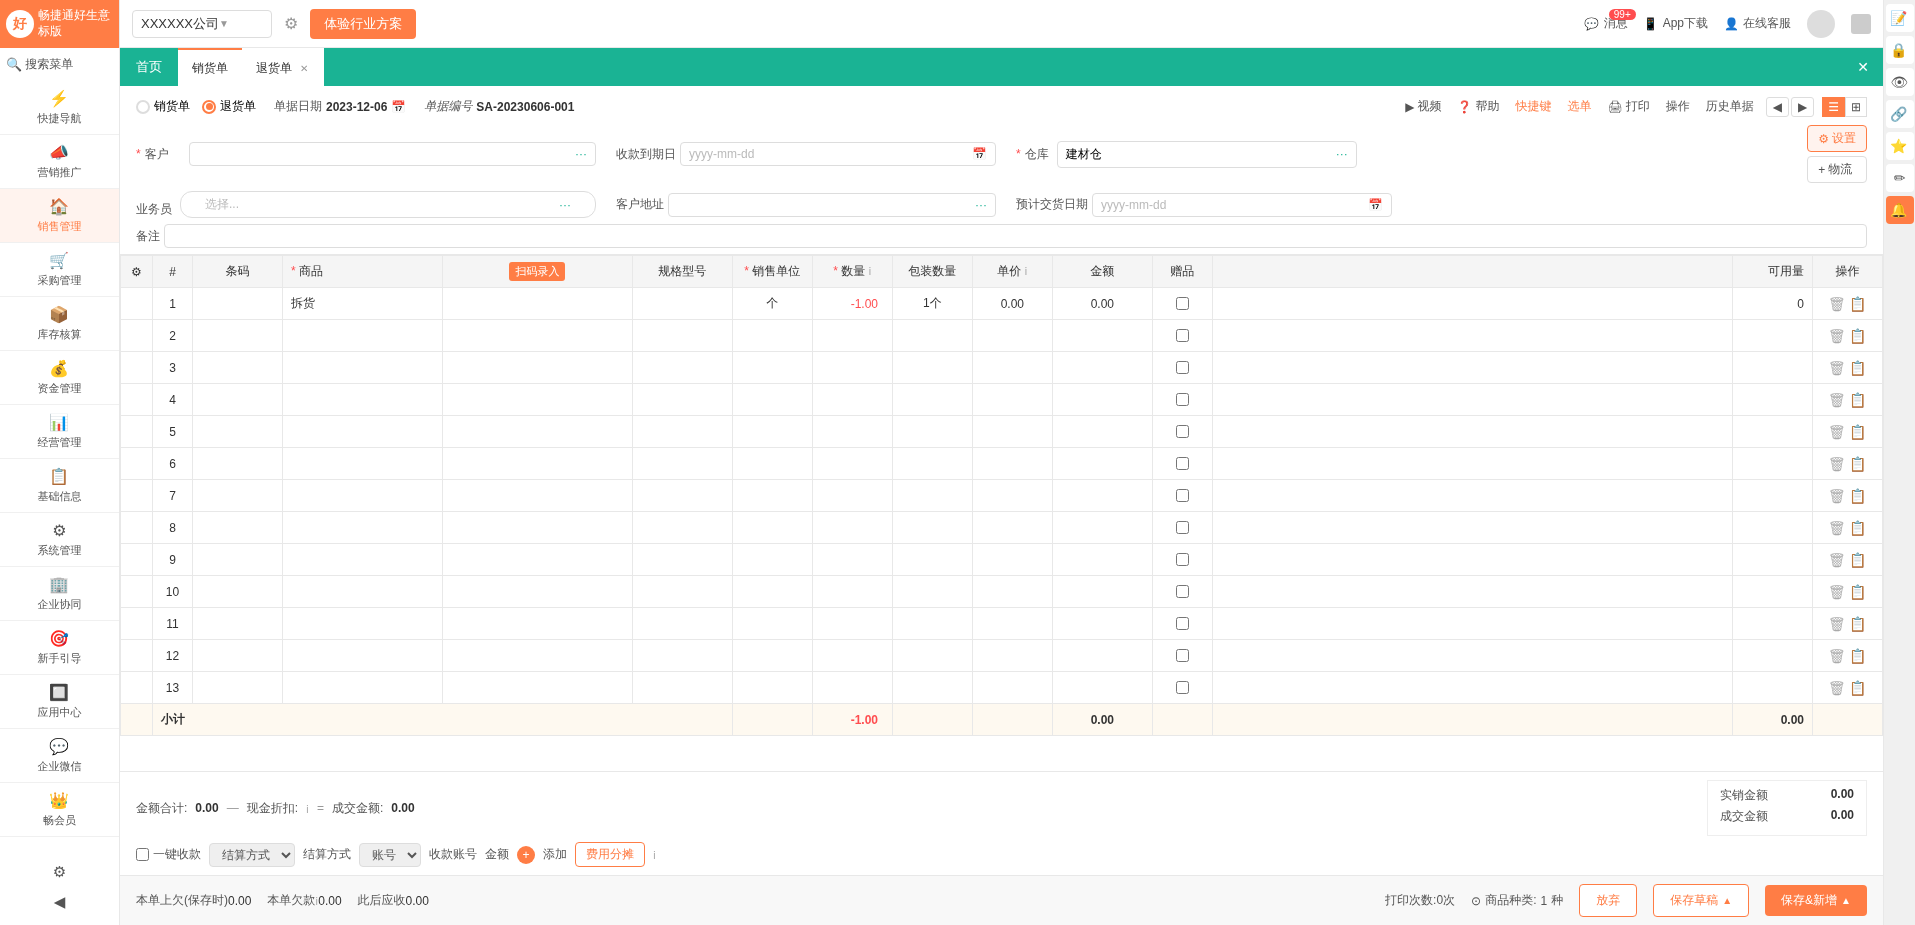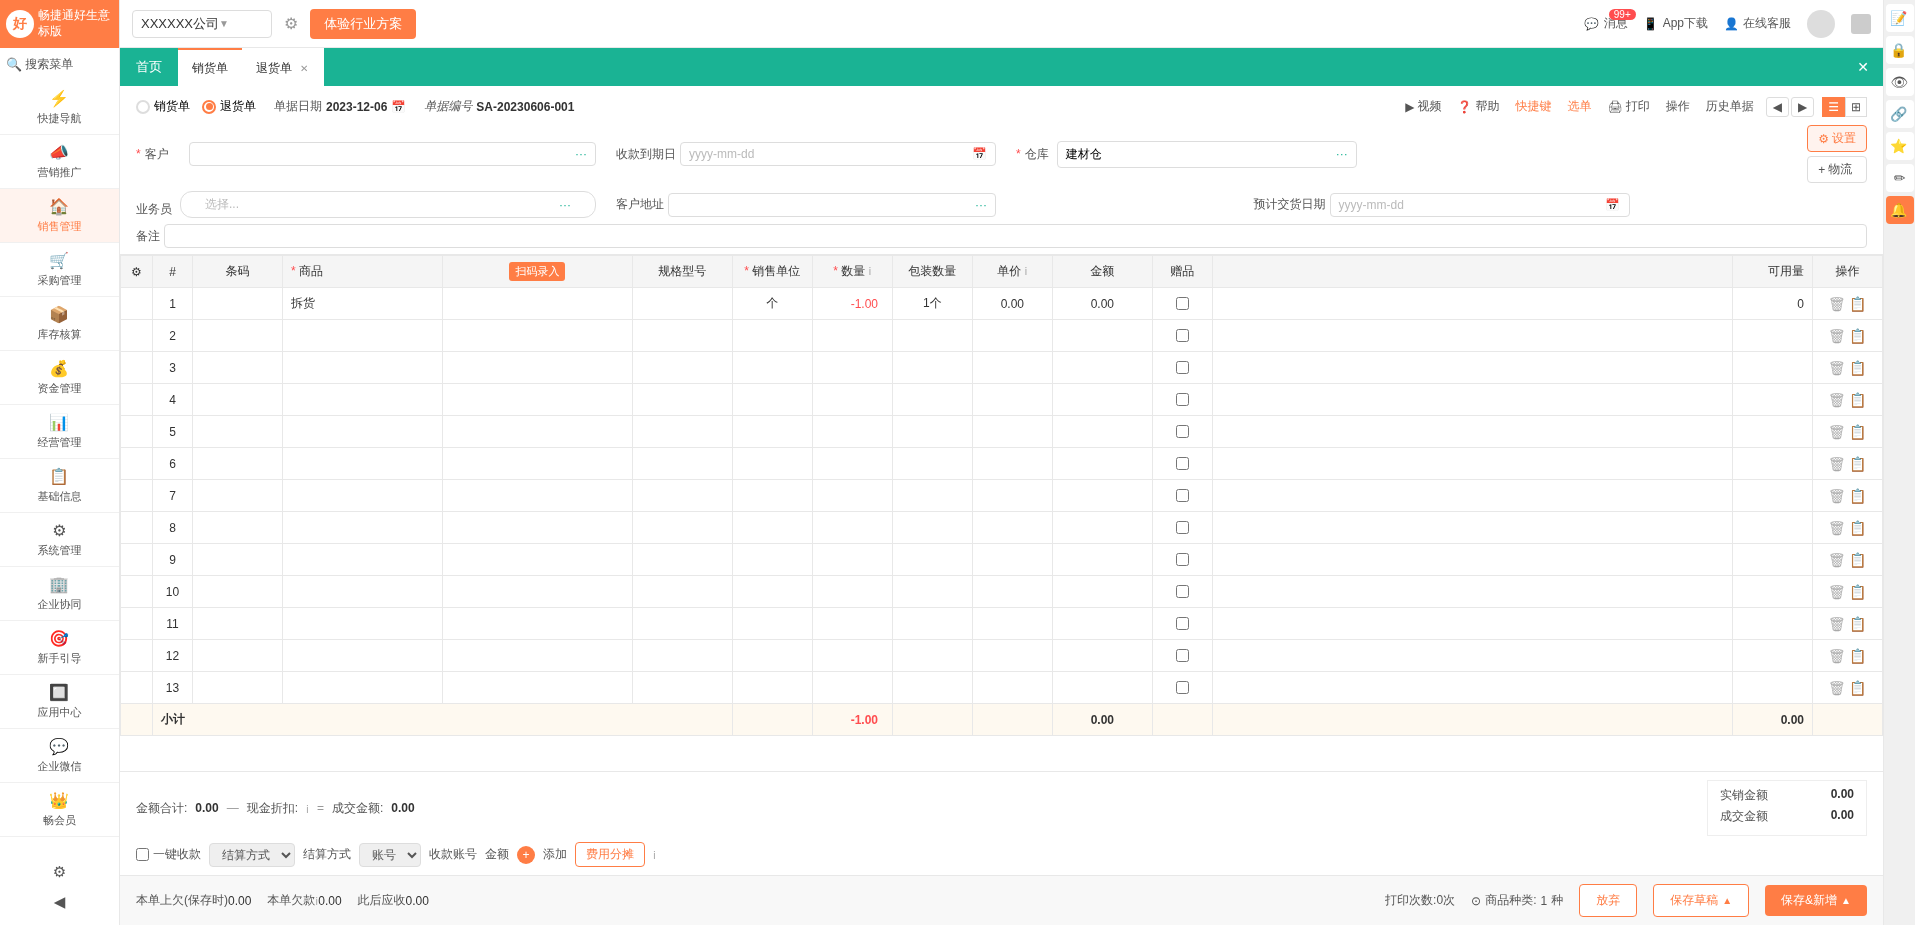--- a/index.html
+++ b/index.html
@@ -350,21 +350,21 @@
             <span style="color:#1ab394;">···</span>
           </div>
         </div>
         <div style="display:flex; align-items:center; gap:4px; flex:1; max-width:380px; margin-left:20px;">
           <span style="color:#555;">客户地址</span>
           <div style="flex:1; border:1px solid #ddd; border-radius:4px; padding:4px 8px; display:flex; align-items:center; background:#fff;">
             <span style="flex:1;"></span>
             <span style="color:#1ab394;">···</span>
           </div>
         </div>
-        <div style="display:flex; align-items:center; gap:4px; flex:1; margin-left:20px;justify-content:center;">
+        <div style="display:flex; align-items:center; gap:4px; flex:1; margin-left:20px;">
           <span style="color:#555; white-space:nowrap;">预计交货日期</span>
           <div style="flex:1; border:1px solid #ddd; border-radius:4px; padding:4px 8px; background:#fff; display:flex; align-items:center; max-width:300px;">
             <span style="color:#bbb; flex:1;">yyyy-mm-dd</span>
             <span style="color:#1ab394;">📅</span>
           </div>
         </div>
       </div>
 
       <div style="display:flex; align-items:center;">
         <span style="color:#555; min-width:28px;">备注</span>

